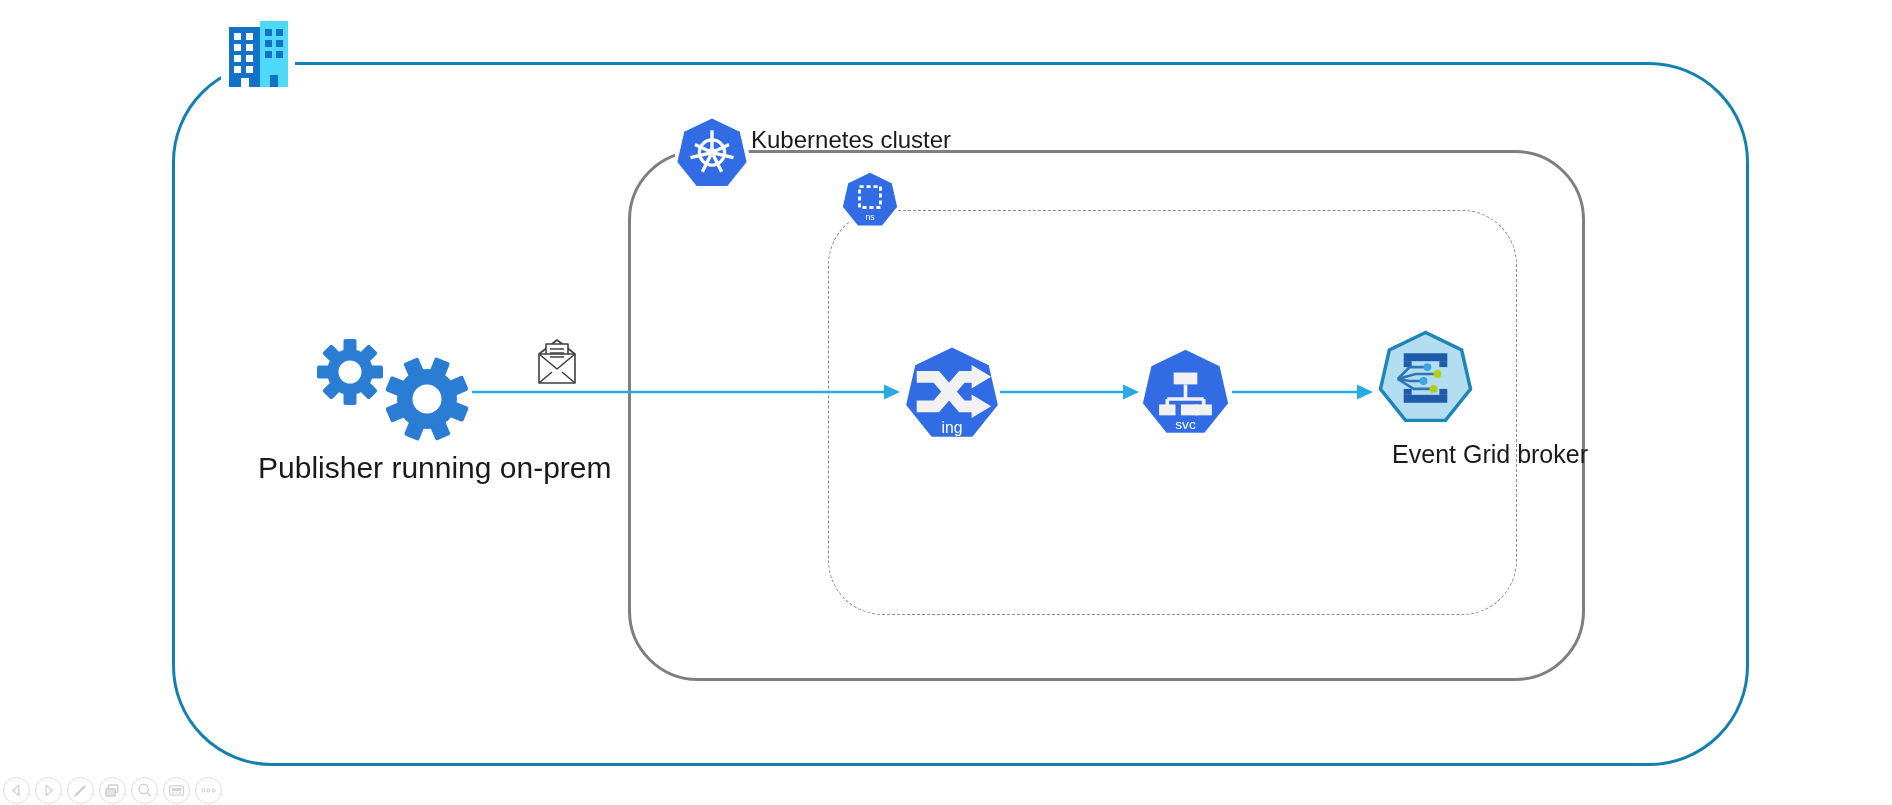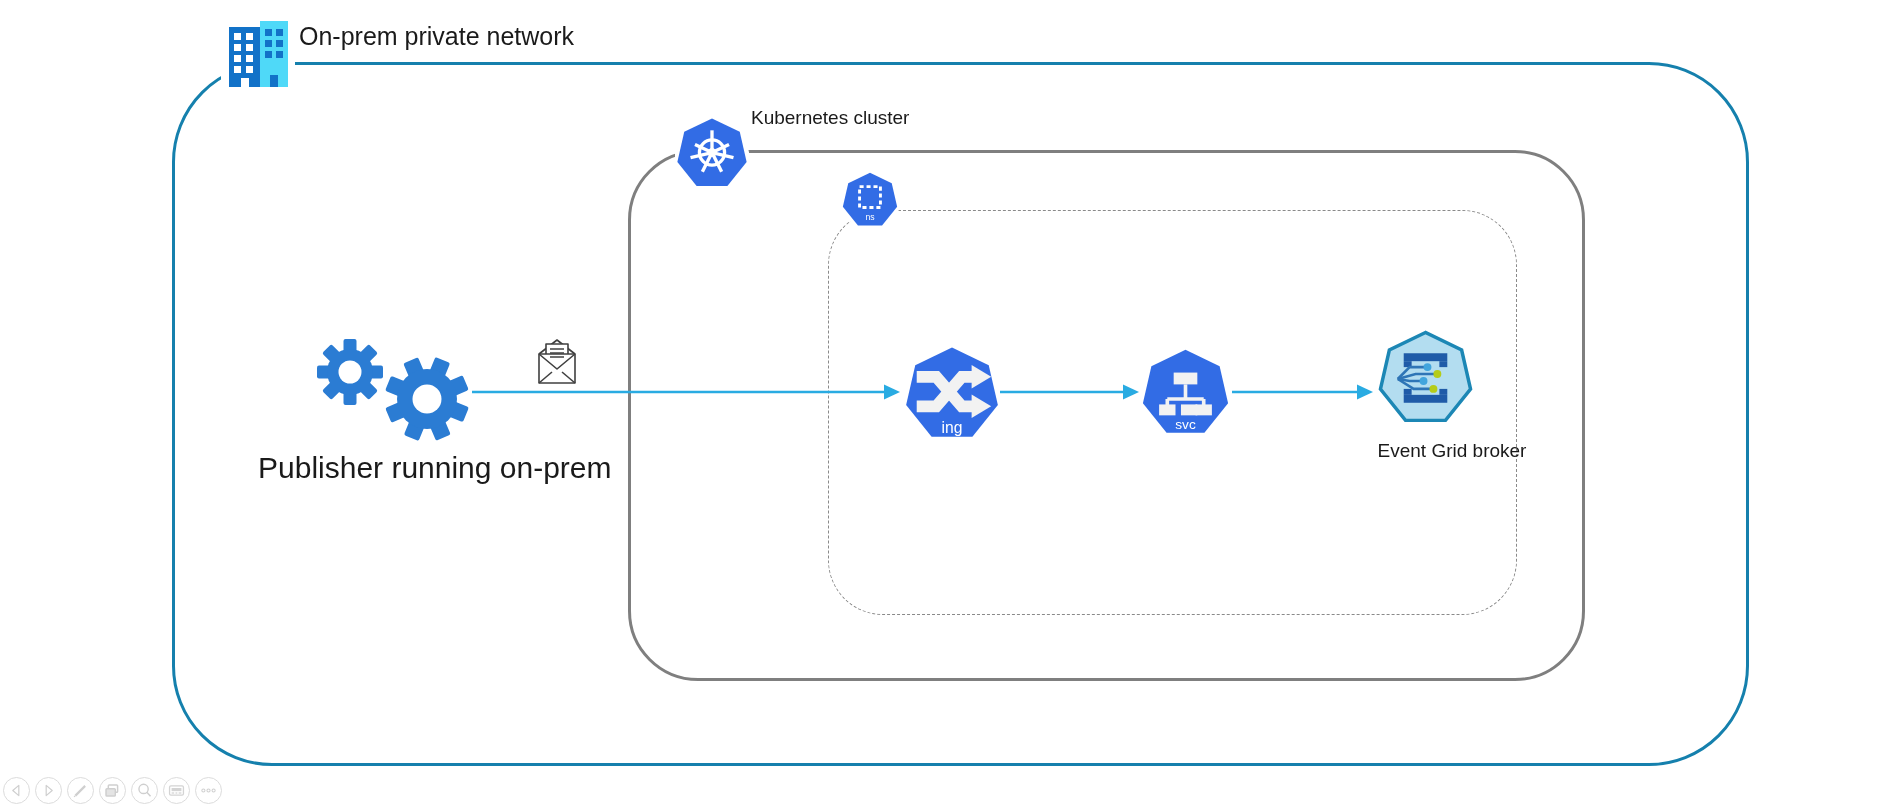--- a/index.html
+++ b/index.html
@@ -19,23 +19,23 @@
     border:3px solid #7F7F7F;border-radius:70px;
   }
   .ns-box{
     left:828px;top:210px;width:687px;height:403px;
     border:1.5px dashed #8a8a8a;border-radius:55px;
   }
 
   
   .lbl{white-space:nowrap;}
   .title-lbl{left:299px;top:22px;font-size:25px;}
-  .k8s-lbl{left:751px;top:107px;font-size:19px;}
+  .k8s-lbl{left:751px;top:126px;font-size:24px;}
   .pub-lbl{left:258px;top:451px;width:340px;font-size:30px;text-align:center;}
-  .eg-lbl{left:1352px;top:440px;width:200px;font-size:19px;text-align:center;}
+  .eg-lbl{left:1388px;top:440px;width:200px;font-size:25px;text-align:right;}
 
   svg text{font-family:"Liberation Sans", sans-serif;}
 
   
   .toolbar{left:3px;top:777px;display:flex;gap:5px;}
   .tool-btn{
     width:27px;height:27px;border-radius:50%;border:1.2px solid #dcdcdc;
     background:#fff;display:flex;align-items:center;justify-content:center;
     padding:0;cursor:pointer;box-sizing:border-box;
   }
@@ -82,21 +82,20 @@
         <rect x="44" y="18" width="7" height="7"></rect>
           <rect x="55" y="18" width="7" height="7"></rect>
         <rect x="44" y="29" width="7" height="7"></rect>
           <rect x="55" y="29" width="7" height="7"></rect>
         <rect x="44" y="40" width="7" height="7"></rect>
           <rect x="55" y="40" width="7" height="7"></rect>
         <rect x="49" y="64" width="8" height="12"></rect>
       </g>
     </svg>
   </div>
-  <div class="abs lbl title-lbl">On-prem private network</div>
 
   <div class="abs" style="left:675px;top:115px;width:74px;height:78px;">
     <svg width="74" height="78" viewBox="0 0 100 100">
       <polygon points="50,2 12.5,20.1 3.2,60.7 29.2,93.2 70.8,93.2 96.8,60.7 87.5,20.1" fill="none" stroke="#ffffff" stroke-width="12"></polygon>
       <polygon points="50,2 12.5,20.1 3.2,60.7 29.2,93.2 70.8,93.2 96.8,60.7 87.5,20.1" fill="#326CE5"></polygon>
       <g stroke="#ffffff" stroke-width="4.5" fill="none">
         <circle cx="50" cy="48" r="17"></circle>
         <line x1="50" y1="48" x2="50" y2="18"></line>
         <line x1="50" y1="48" x2="73" y2="37"></line>
         <line x1="50" y1="48" x2="79" y2="55"></line>

